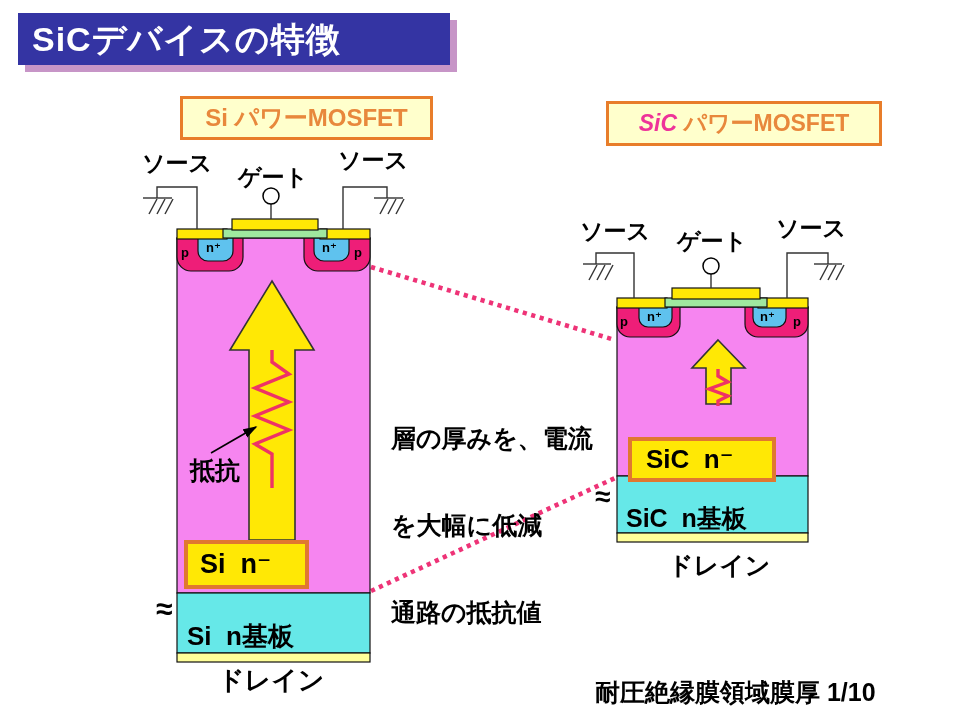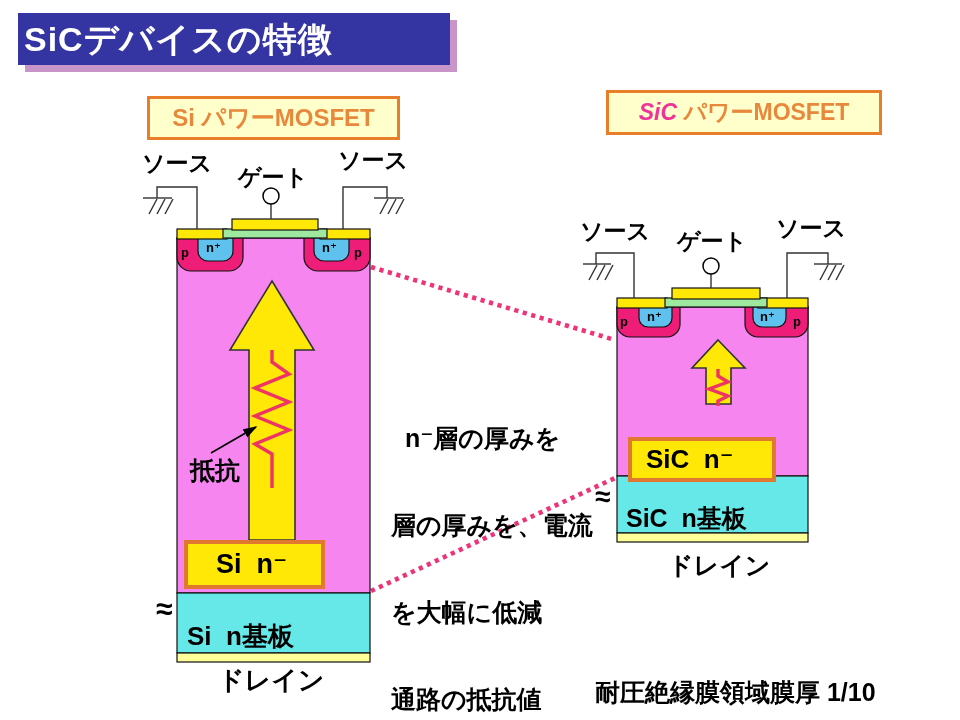--- a/index.html
+++ b/index.html
@@ -3,40 +3,40 @@
 <meta charset="utf-8">
 <style>
   html,body{margin:0;padding:0;background:#fff;}
   .slide{position:relative;width:960px;height:720px;background:#fff;overflow:hidden;
          font-family:"Liberation Sans","DejaVu Sans",sans-serif;}
   .abs{position:absolute;}
 
   
   .title-bar{left:18px;top:13px;width:432px;height:52px;background:var(--title-bg);
              box-shadow:7px 7px 0 0 var(--title-shadow);}
-  .title-text{color:#fff;font-size:34px;font-weight:bold;line-height:52px;padding-left:6px;
+  .title-text{color:#fff;font-size:34px;font-weight:bold;line-height:52px;padding-left:14px;
               letter-spacing:1px;white-space:nowrap;}
 
   
   .head-box{background:var(--heading-bg);border:3px solid var(--heading-border);
             display:flex;align-items:center;justify-content:center;font-weight:bold;white-space:pre;}
-  .si-head{left:147px;top:96px;width:247px;height:38px;font-size:24px;color:var(--heading-text);}
-  .sic-head{left:606px;top:90px;width:270px;height:39px;font-size:23px;text-align:center;}
+  .si-head{left:180px;top:96px;width:247px;height:38px;font-size:24px;color:var(--heading-text);}
+  .sic-head{left:606px;top:101px;width:270px;height:39px;font-size:23px;text-align:center;}
   .sic-prefix{color:var(--sic-text);font-style:italic;}
   .sic-rest{color:var(--heading-text);}
 
   
   .jp{font-weight:bold;color:#000;white-space:pre;line-height:1.1;}
   .s23{font-size:23px;} .s25{font-size:25px;} .s26{font-size:26px;}
   .s13{font-size:13px;line-height:1;}
 
   
   .nbox{background:var(--contact-yellow);border:4px solid var(--box-border);
         font-weight:bold;color:#000;white-space:pre;}
-  .si-nbox{left:184px;top:540px;width:105px;height:41px;font-size:27px;line-height:41px;padding-left:28px;}
+  .si-nbox{left:184px;top:540px;width:105px;height:41px;font-size:27px;line-height:41px;padding-left:12px;}
   .sic-nbox{left:628px;top:427px;width:126px;height:37px;font-size:26px;line-height:37px;padding-left:14px;margin-top:10px;}
 
   .annot{left:391px;top:366px;font-size:25px;font-weight:bold;line-height:29px;white-space:pre;}
   .benefits{left:595px;top:615px;font-size:25px;font-weight:bold;line-height:31px;white-space:pre;}
 
   svg{position:absolute;left:0;top:0;}
   .wire{stroke:#333;stroke-width:1.4;fill:none;}
   .outl{stroke:#111;stroke-width:1.2;}
   .f-pink{fill:var(--body-pink);}
   .f-pwell{fill:var(--p-well);}
@@ -170,21 +170,20 @@
   <div class="abs jp s13" style="left:620px;top:315px;">p</div>
   <div class="abs jp s13" style="left:793px;top:315px;">p</div>
   <div class="abs jp s13" style="left:647px;top:310px;">n⁺</div>
   <div class="abs jp s13" style="left:760px;top:310px;">n⁺</div>
   <div class="abs nbox sic-nbox">SiC  n⁻</div>
   <div class="abs jp" style="left:595px;top:482px;font-size:28px;">≈</div>
   <div class="abs jp s25" style="left:626px;top:505px;">SiC  n基板</div>
   <div class="abs jp s25" style="left:668px;top:552px;">ドレイン</div>
 
   <div class="abs annot">
-    <div>  n⁻層の厚みを</div>
     <div>層の厚みを、電流</div>
     <div>を大幅に低減</div>
     <div>通路の抵抗値</div>
   </div>
 
   <div class="abs benefits">
     <div>耐圧絶縁膜領域膜厚 1/10</div>
     
     
   </div>

